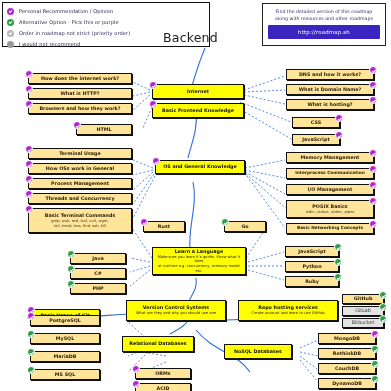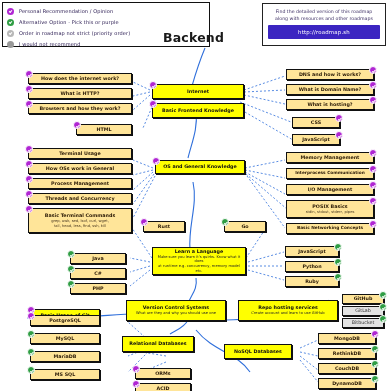--- a/index.html
+++ b/index.html
@@ -41,21 +41,21 @@
     padding:4px 5px;text-align:center;
   }
   .promo-line{font-size:4.7px;color:#3b2d63;line-height:7px;white-space:nowrap;}
   .promo-btn{
     margin-top:3px;background:#3b25c1;color:#fff;font-size:5.4px;
     padding:4px 0;border-radius:1px;letter-spacing:.2px;
   }
 
   
   .title{
-    position:absolute;left:163px;top:30px;font-size:12.5px;font-weight:bold;
+    position:absolute;left:163px;top:30px;font-size:12.5px;font-weight:normal;
     color:#1a1a1a;letter-spacing:.2px;
   }
 
   
   .node{
     position:absolute;box-sizing:border-box;
     border:1px solid #111;
     display:flex;flex-direction:column;align-items:center;justify-content:center;
     text-align:center;line-height:1.15;
     padding:1px 2px;

